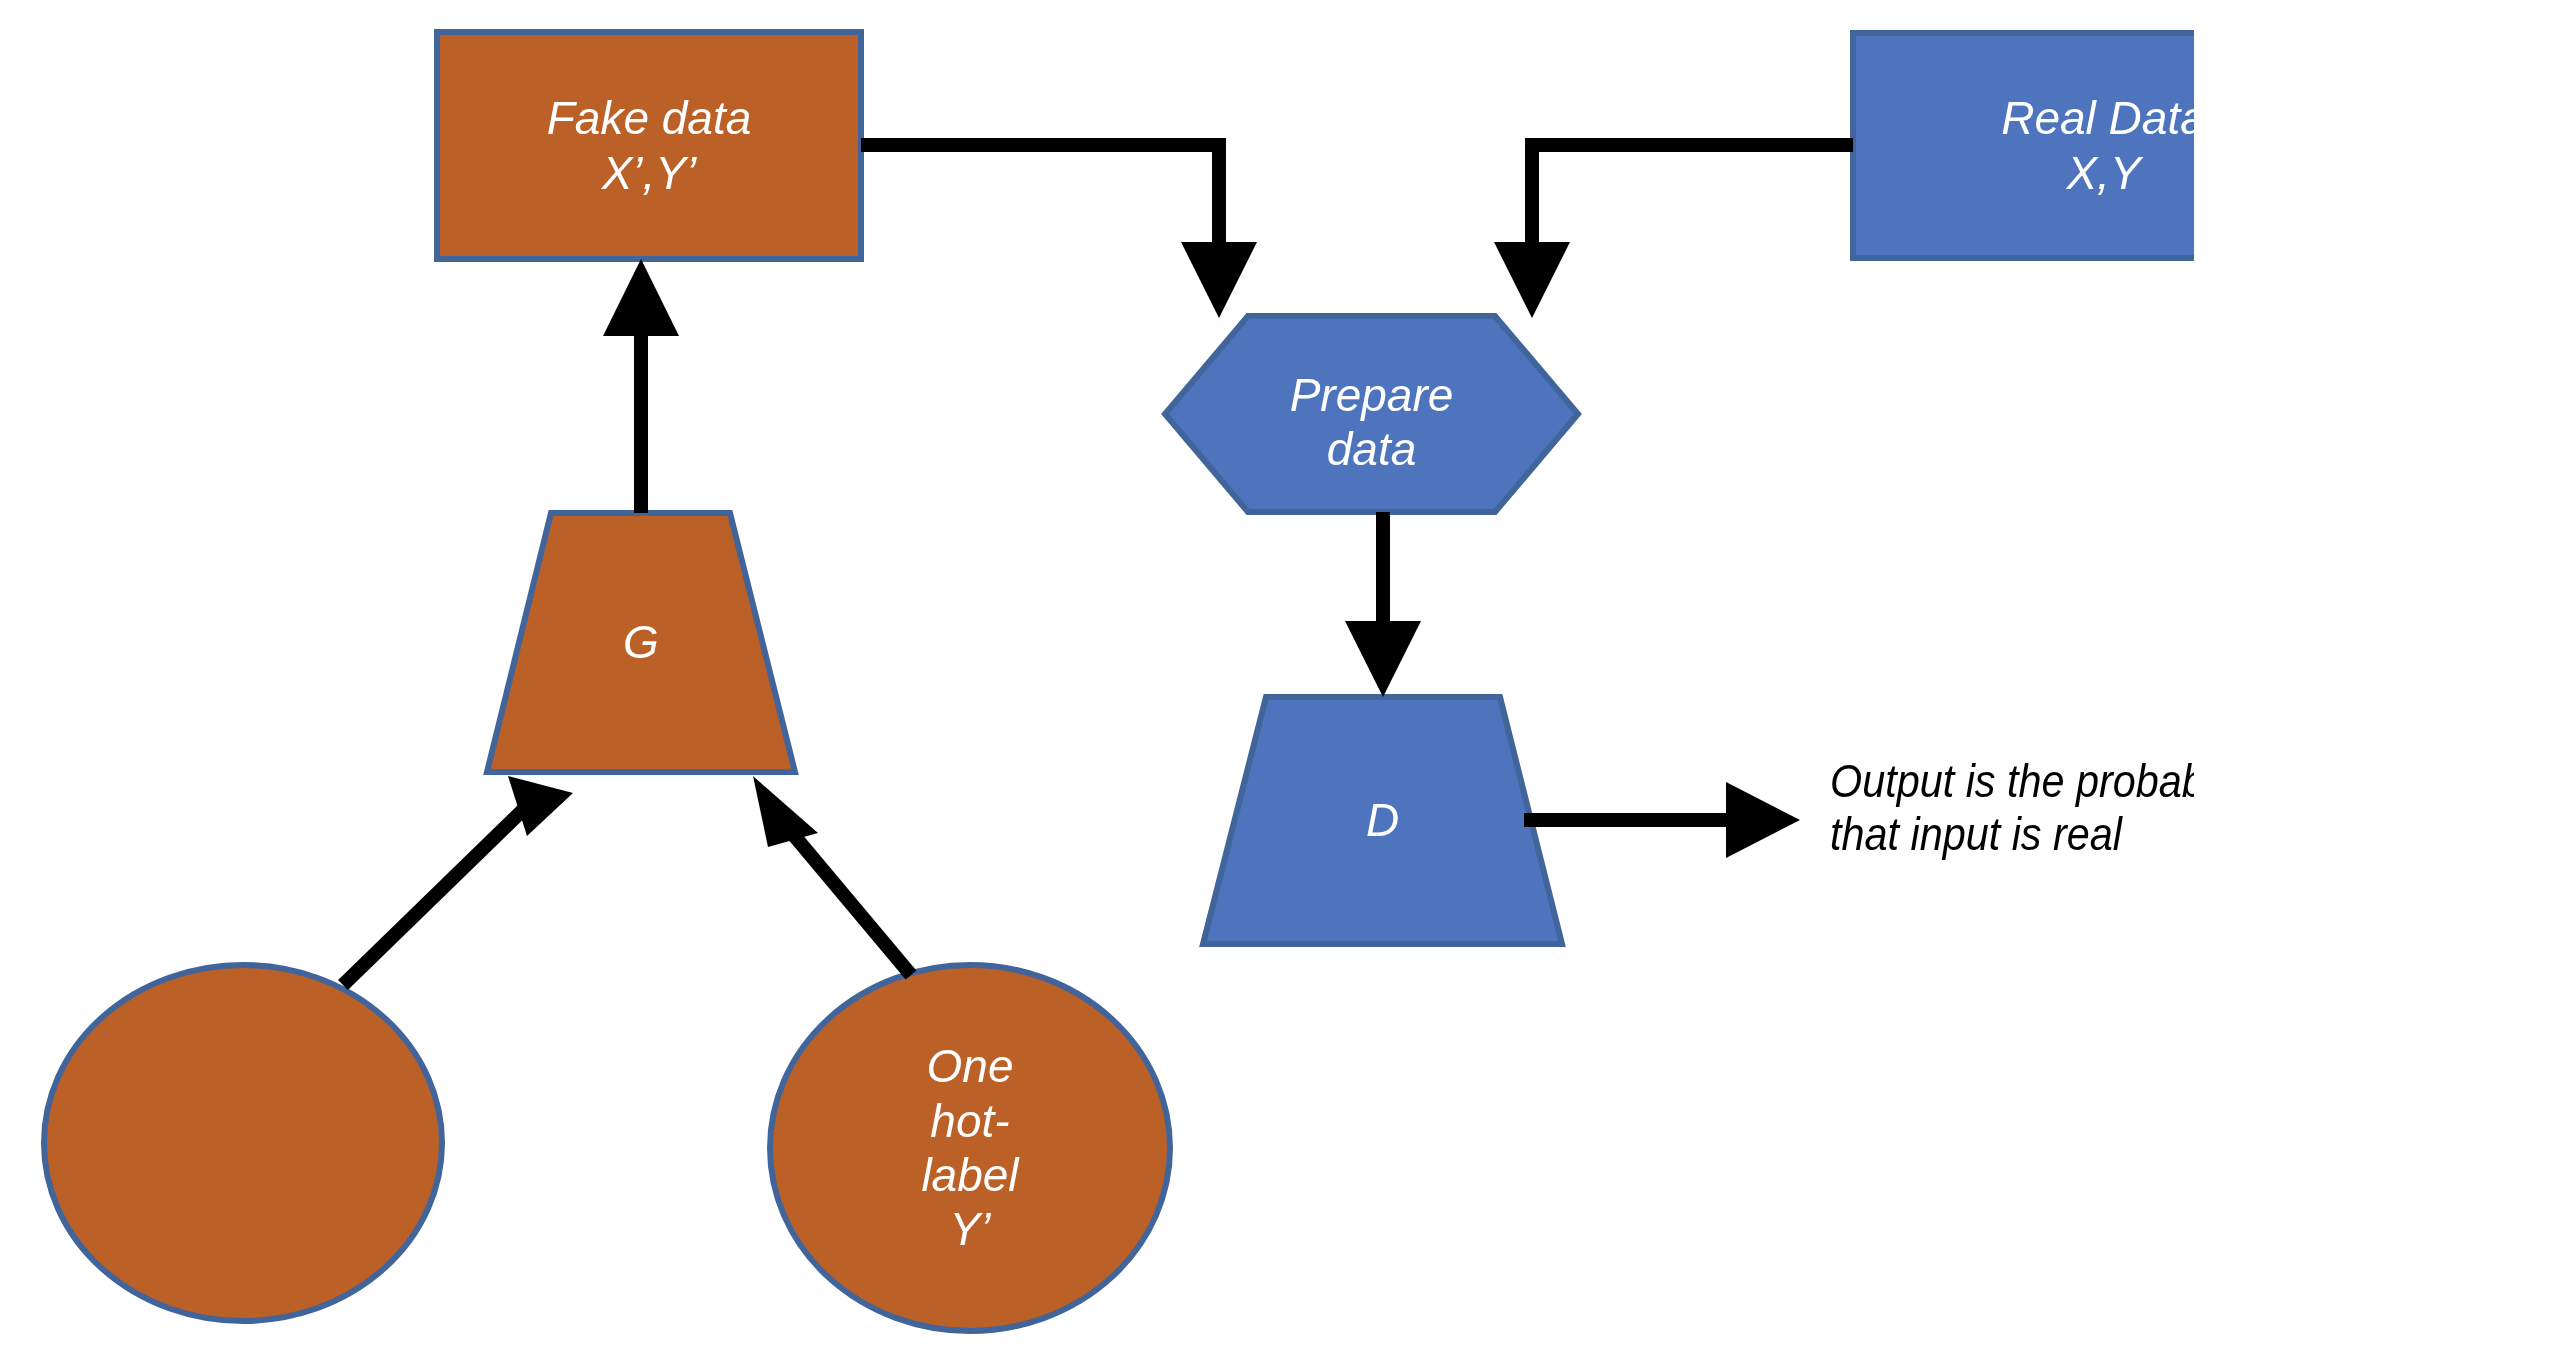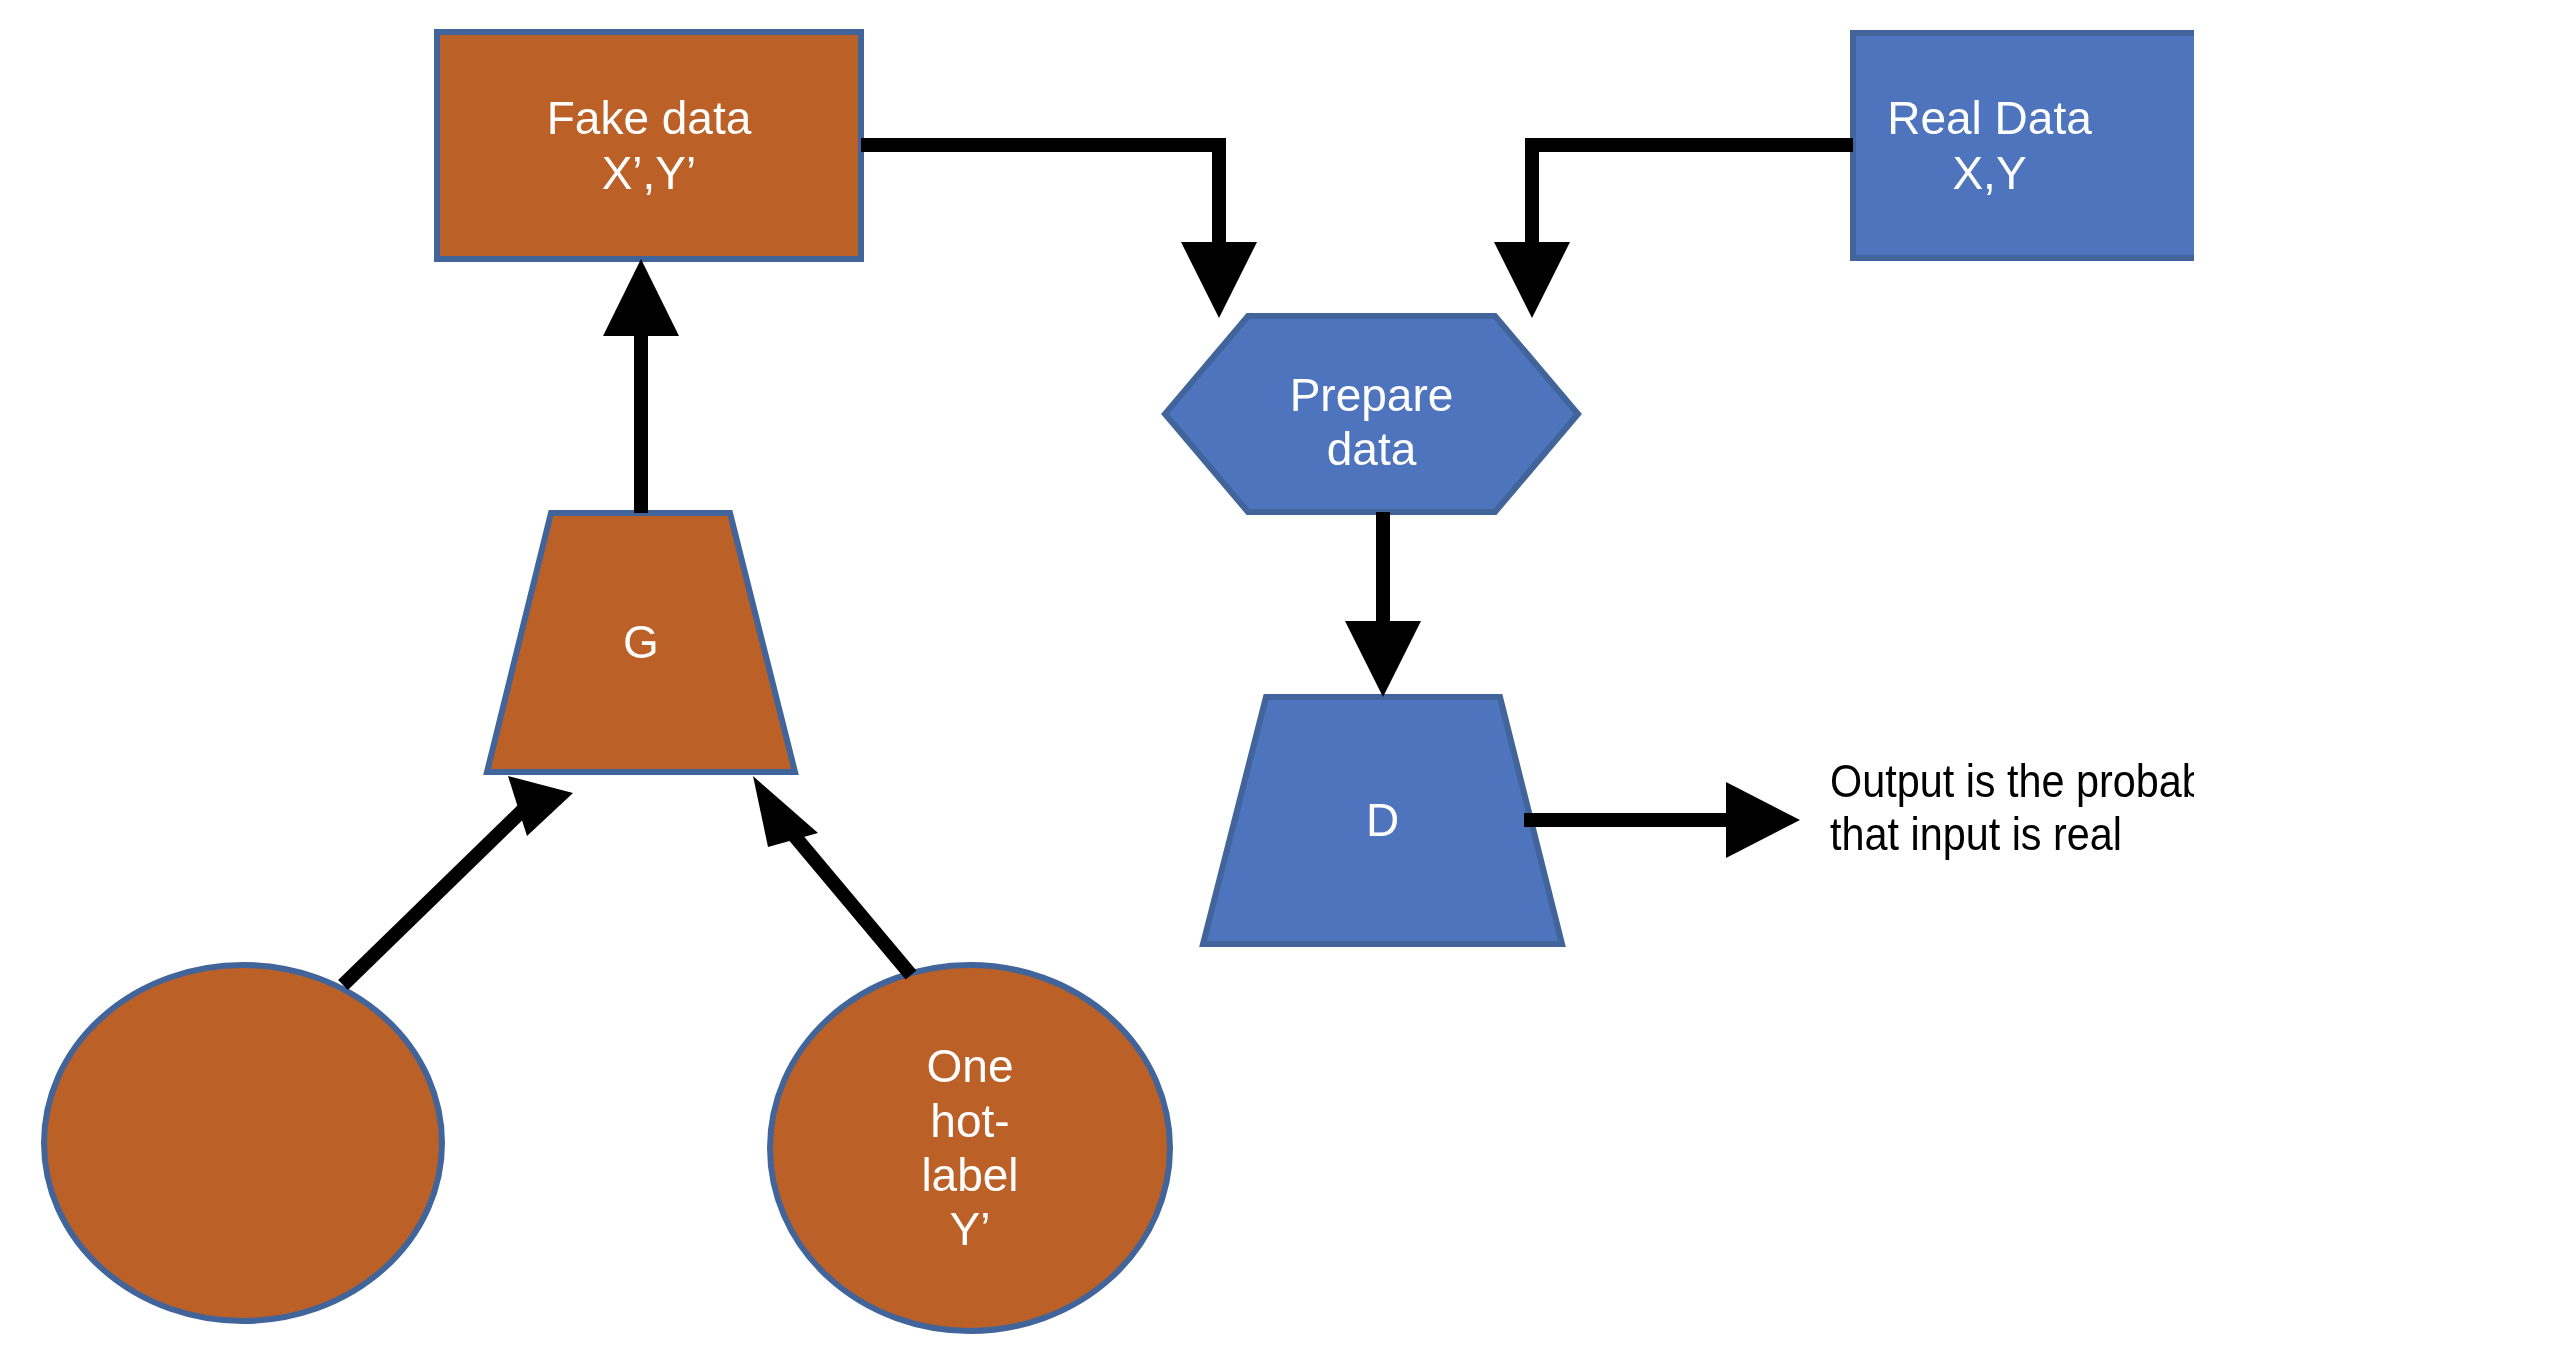--- a/index.html
+++ b/index.html
@@ -9,20 +9,21 @@
   }
   body {
     font-family: "Liberation Sans", sans-serif;
   }
   #canvas {
     position: relative;
     width: 2194px;
     height: 1354px;
     background: #ffffff;
     overflow: hidden;
+    font-style: italic;
   }
   #diagram-svg {
     position: absolute;
     left: 0;
     top: 0;
     width: 2553px;
     height: 1354px;
   }
   .node-label {
     position: absolute;
@@ -104,21 +105,21 @@
     <g>
       <line x1="1524" y1="820" x2="1760" y2="820" stroke="#000000" stroke-width="14"></line>
       <polygon points="1800,820 1726,858 1726,782" fill="#000000"></polygon>
     </g>
 
   </svg>
 
   <div class="node-label" style="left:437px; top:32px; width:424px; height:227px;">Fake data
 X’,Y’</div>
 
-  <div class="node-label" style="left:1781px; top:33px; width:417px; height:225px;">Real Data
+  <div class="node-label" style="left:1895px; top:33px; width:417px; height:225px;">Real Data
 X,Y</div>
 
   <div class="node-label" style="left:1165px; top:324px; width:413px; height:196px;">Prepare
 data</div>
 
   <div class="node-label" style="left:487px; top:513px; width:308px; height:259px;">G</div>
 
   <div class="node-label" style="left:1203px; top:697px; width:359px; height:247px;">D</div>
 
 

